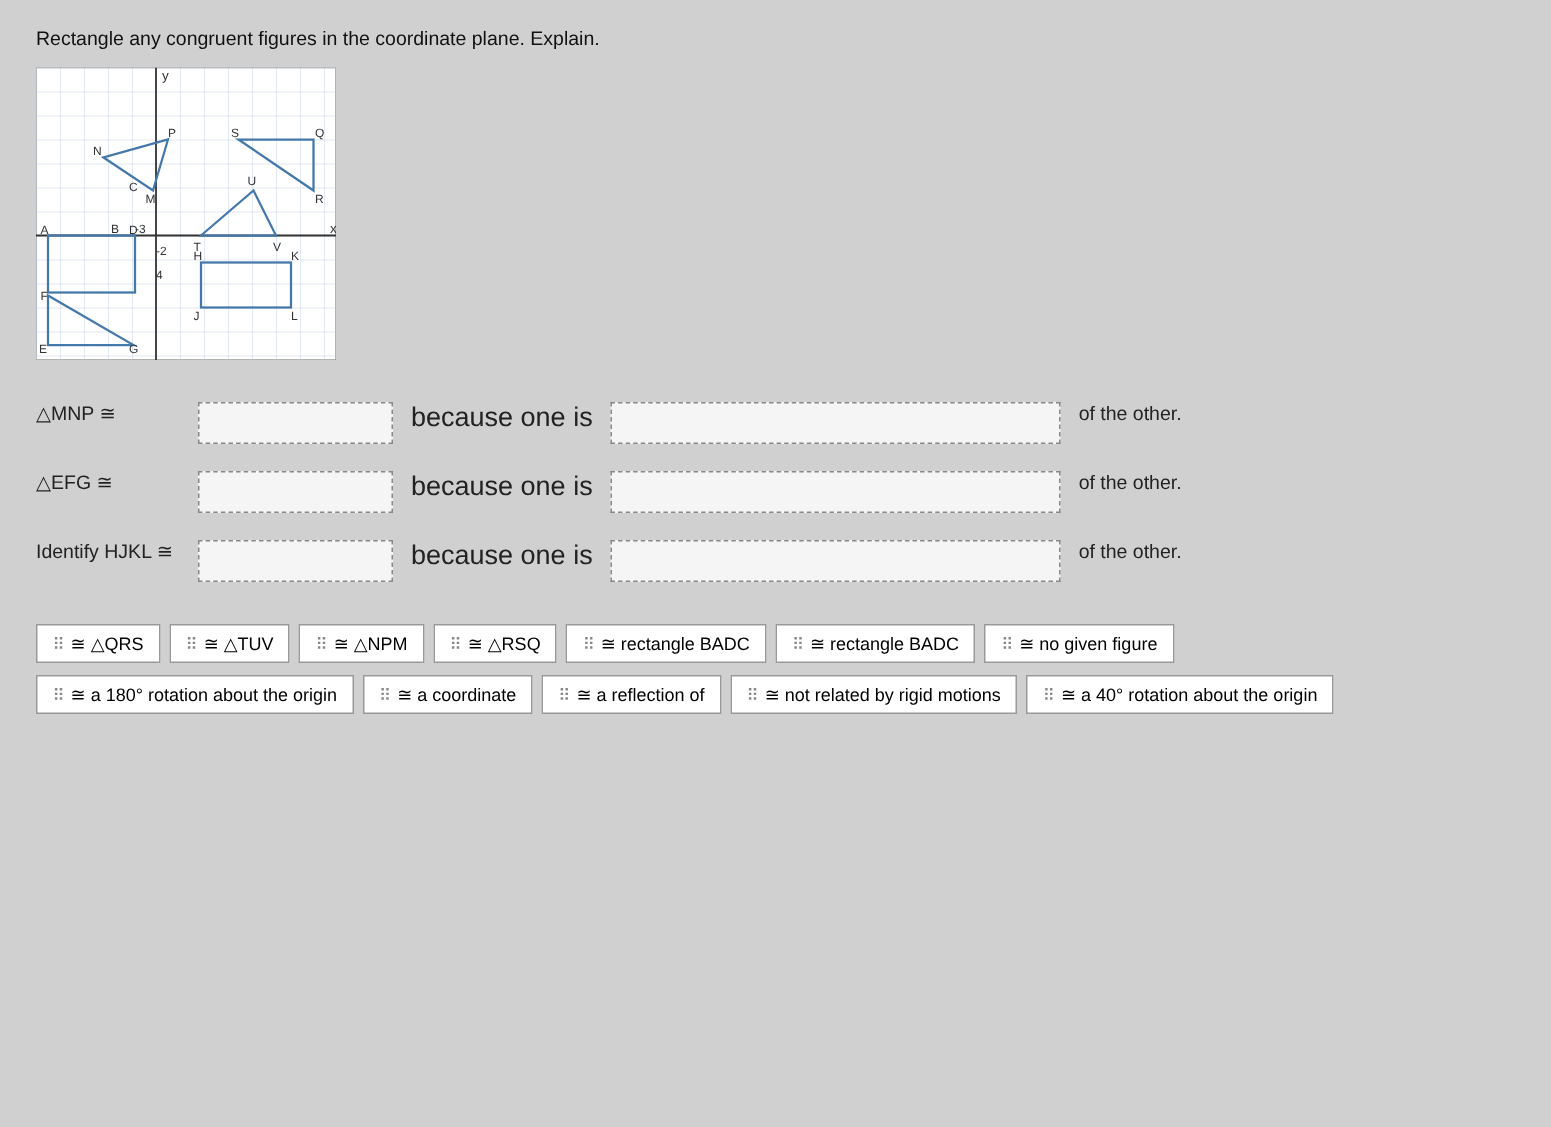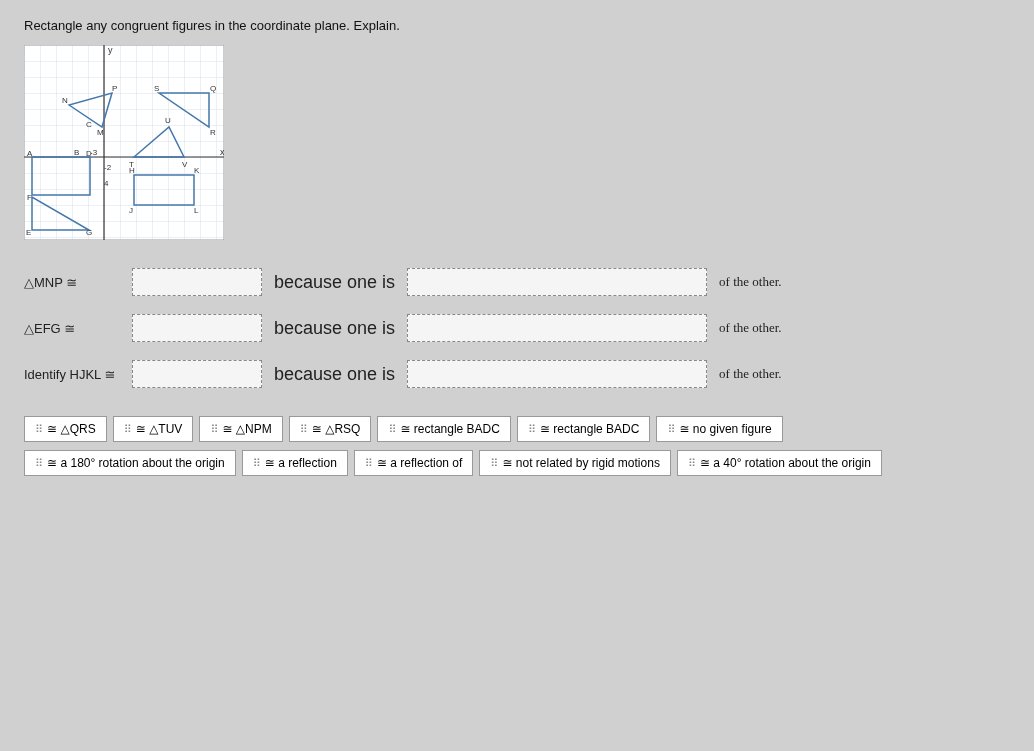--- a/index.html
+++ b/index.html
@@ -30,21 +30,20 @@
       width: 200px;
       height: 195px;
     }
 
     .equations-section {
       margin-bottom: 28px;
     }
 
     .equation-row {
       display: flex;
-      align-items: center;
       margin-bottom: 18px;
       gap: 8px;
       flex-wrap: nowrap;
     }
 
     .eq-label {
       font-size: 13px;
       white-space: nowrap;
       min-width: 100px;
     }
@@ -67,21 +66,20 @@
     .because-text {
       font-size: 18px;
       white-space: nowrap;
       margin: 0 4px;
     }
 
     .of-other {
       font-size: 13px;
       white-space: nowrap;
       margin-left: 4px;
-      font-family: Liberation Serif, serif;
     }
 
     .tokens-section {
       margin-top: 10px;
     }
 
     .tokens-row {
       display: flex;
       flex-wrap: wrap;
       gap: 6px;
@@ -228,21 +226,21 @@
       </button>
     </div>
   <div class="tokens-row">
 
   <button class="token-btn">
         <span class="drag-handle">⠿</span>
         <span>≅ a 180° rotation about the origin</span>
       </button>
       <button class="token-btn">
         <span class="drag-handle">⠿</span>
-        <span>≅ a reflection</span>
+        <span>≅ a coordinate</span>
       </button>
       <button class="token-btn">
         <span class="drag-handle">⠿</span>
         <span>≅ a reflection of</span>
       </button>
       <button class="token-btn">
         <span class="drag-handle">⠿</span>
         <span>≅ not related by rigid motions</span>
       </button>
       <button class="token-btn">

